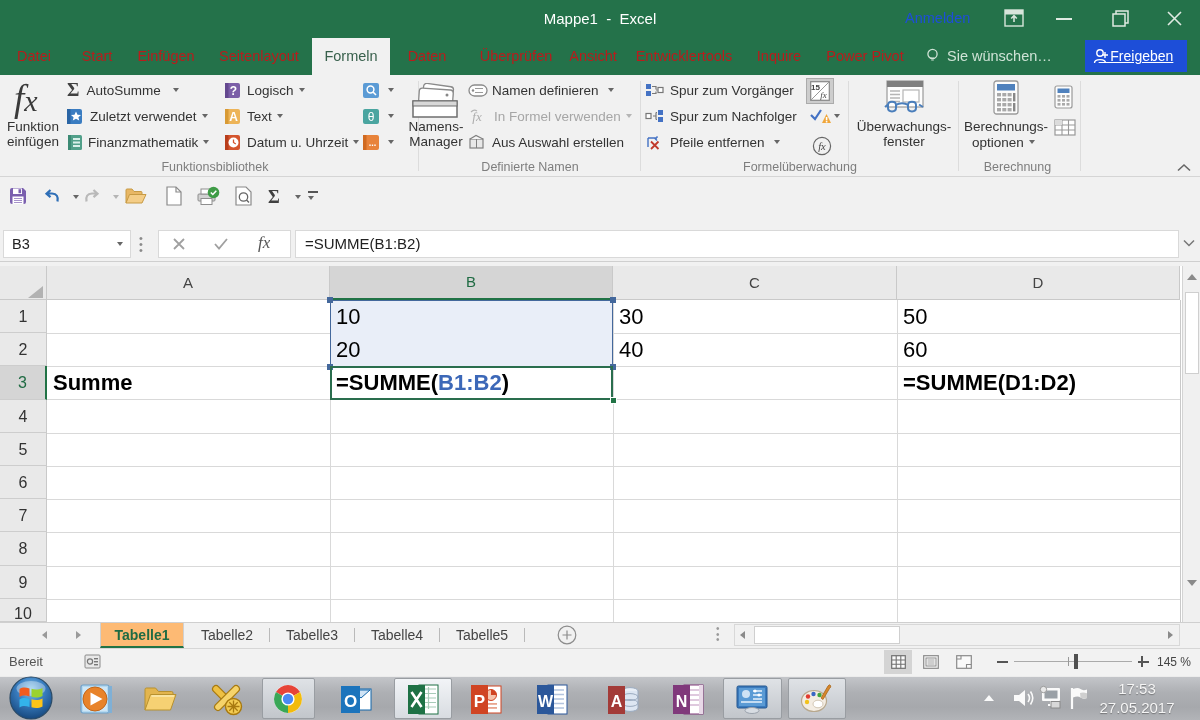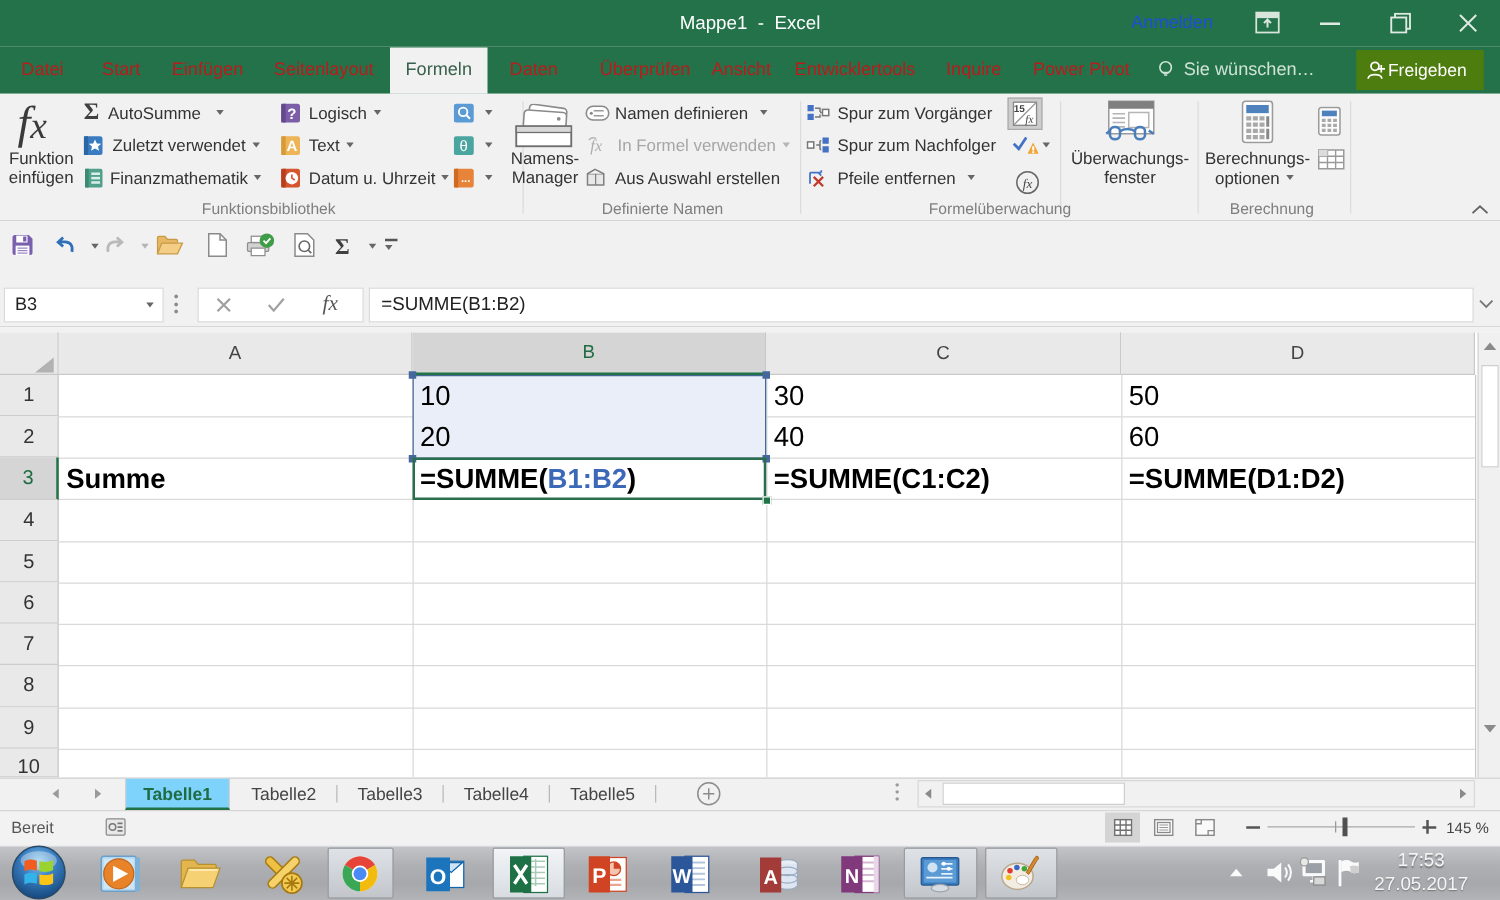--- a/index.html
+++ b/index.html
@@ -62,21 +62,21 @@
 <div class="tab" style="left:471px;width:90px;">Überprüfen</div>
 <div class="tab" style="left:563px;width:60px;">Ansicht</div>
 <div class="tab" style="left:634px;width:100px;">Entwicklertools</div>
 <div class="tab" style="left:750px;width:58px;">Inquire</div>
 <div class="tab" style="left:822px;width:86px;">Power Pivot</div>
 <div class="tab" style="left:947px;width:140px;color:#cfe3d6;text-align:left;white-space:nowrap;">Sie wünschen…</div>
 <svg class="abs" style="left:925px;top:47px;" width="15" height="18">
     <circle cx="7.5" cy="7" r="4.6" fill="none" stroke="#cfe3d6" stroke-width="1.3"></circle>
     <path d="M5.7 11 L9.3 11 M6.2 13 L8.8 13" stroke="#cfe3d6" stroke-width="1.2"></path>
   </svg>
-<div class="abs ctr" style="left:1085px;top:40px;width:102px;height:32px;background:#4d7c0f;color:#fff;font-size:14px;">&nbsp;&nbsp;&nbsp;Freigeben</div>
+<div class="abs ctr" style="left:1085px;top:40px;width:102px;height:32px;background:#1d4ed8;color:#fff;font-size:14px;text-decoration:underline;">&nbsp;&nbsp;&nbsp;Freigeben</div>
 <svg class="abs" style="left:1092px;top:47px;" width="18" height="18">
     <circle cx="8" cy="6" r="3.2" fill="none" stroke="#fff" stroke-width="1.4"></circle>
     <path d="M2.5 16 C2.5 11.5 13.5 11.5 13.5 16" fill="none" stroke="#fff" stroke-width="1.4"></path>
     <path d="M13 5 L13 11 M10 8 L16 8" stroke="#fff" stroke-width="1.4"></path>
   </svg>
 
 <div class="abs" id="ribbon"></div>
 <div class="abs" style="left:0;top:75px;width:1200px;height:102px;">
 
   <div class="gsep" style="left:418px;"></div>
@@ -418,21 +418,20 @@
   <div class="abs" style="left:331px;top:39px;width:281px;height:65px;background:#e9eef8;"></div>
 
   <div class="cellv" style="left:336px;top:38px;height:33px;line-height:33px;">10</div>
   <div class="cellv" style="left:336px;top:71px;height:33px;line-height:33px;">20</div>
   <div class="cellv" style="left:619px;top:38px;height:33px;line-height:33px;">30</div>
   <div class="cellv" style="left:619px;top:71px;height:33px;line-height:33px;">40</div>
   <div class="cellv" style="left:903px;top:38px;height:33px;line-height:33px;">50</div>
   <div class="cellv" style="left:903px;top:71px;height:33px;line-height:33px;">60</div>
   <div class="cellv" style="left:53px;top:104px;height:34px;line-height:34px;font-weight:bold;">Summe</div>
   <div class="cellv" style="left:336px;top:104px;height:34px;line-height:34px;font-weight:bold;">=SUMME(<span style="color:#3c68b8;">B1:B2</span>)</div>
-  <div class="cellv" style="left:619px;top:104px;height:34px;line-height:34px;font-weight:bold;">=SUMME(C1:C2)</div>
   <div class="cellv" style="left:903px;top:104px;height:32px;line-height:34px;font-weight:bold;">=SUMME(D1:D2)</div>
 
   <div class="abs" style="left:330px;top:38px;width:283px;height:67px;border:1.5px solid #44689c;"></div>
   <div class="abs" style="left:327px;top:35px;width:6px;height:6px;background:#44689c;"></div>
   <div class="abs" style="left:610px;top:35px;width:6px;height:6px;background:#44689c;"></div>
   <div class="abs" style="left:327px;top:102px;width:6px;height:6px;background:#44689c;"></div>
   <div class="abs" style="left:610px;top:102px;width:6px;height:6px;background:#44689c;"></div>
 
   <div class="abs" style="left:330px;top:104px;width:283px;height:34px;border:2px solid #2a6e4e;"></div>
   <div class="abs" style="left:610px;top:135px;width:7px;height:7px;background:#217346;border:1px solid #fff;"></div>
@@ -440,21 +439,21 @@
   <div class="abs" style="left:1182px;top:4px;width:18px;height:356px;background:#f0f0f0;border-left:1px solid #d4d4d4;"></div>
   <div class="abs" style="left:1187px;top:12px;width:0;height:0;border-left:5px solid transparent;border-right:5px solid transparent;border-bottom:6px solid #8a8a8a;"></div>
   <div class="abs" style="left:1184.5px;top:30px;width:14px;height:82px;background:#fff;border:1px solid #cfcfcf;"></div>
   <div class="abs" style="left:1187px;top:318px;width:0;height:0;border-left:5px solid transparent;border-right:5px solid transparent;border-top:6px solid #8a8a8a;"></div>
 </div>
 
 <div class="abs" id="sheetbar"></div>
 <div class="abs" style="left:0;top:622px;width:1200px;height:26px;">
   <div class="abs" style="left:42px;top:9px;width:0;height:0;border-top:4.5px solid transparent;border-bottom:4.5px solid transparent;border-right:5.5px solid #9a9a9a;"></div>
   <div class="abs" style="left:76px;top:9px;width:0;height:0;border-top:4.5px solid transparent;border-bottom:4.5px solid transparent;border-left:5.5px solid #9a9a9a;"></div>
-  <div class="stab" style="left:100px;width:84px;background:#7dd3fc;color:#1f6b43;font-weight:bold;border-bottom:2px solid #217346;border-left:1px solid #d0d0d0;border-right:1px solid #d0d0d0;">Tabelle1</div>
+  <div class="stab" style="left:100px;width:84px;background:#fdba74;color:#1f6b43;font-weight:bold;border-bottom:2px solid #217346;border-left:1px solid #d0d0d0;border-right:1px solid #d0d0d0;">Tabelle1</div>
   <div class="stab" style="left:186px;width:82px;">Tabelle2</div>
   <div class="abs" style="left:269px;top:6px;width:1px;height:14px;background:#b9b9b9;"></div>
   <div class="stab" style="left:271px;width:82px;">Tabelle3</div>
   <div class="abs" style="left:354px;top:6px;width:1px;height:14px;background:#b9b9b9;"></div>
   <div class="stab" style="left:356px;width:82px;">Tabelle4</div>
   <div class="abs" style="left:439px;top:6px;width:1px;height:14px;background:#b9b9b9;"></div>
   <div class="stab" style="left:441px;width:82px;">Tabelle5</div>
   <div class="abs" style="left:524px;top:6px;width:1px;height:14px;background:#b9b9b9;"></div>
   <svg class="abs" style="left:557px;top:3px;" width="20" height="20">
       <circle cx="10" cy="10" r="8.8" fill="none" stroke="#8c8c8c" stroke-width="1.2"></circle>

